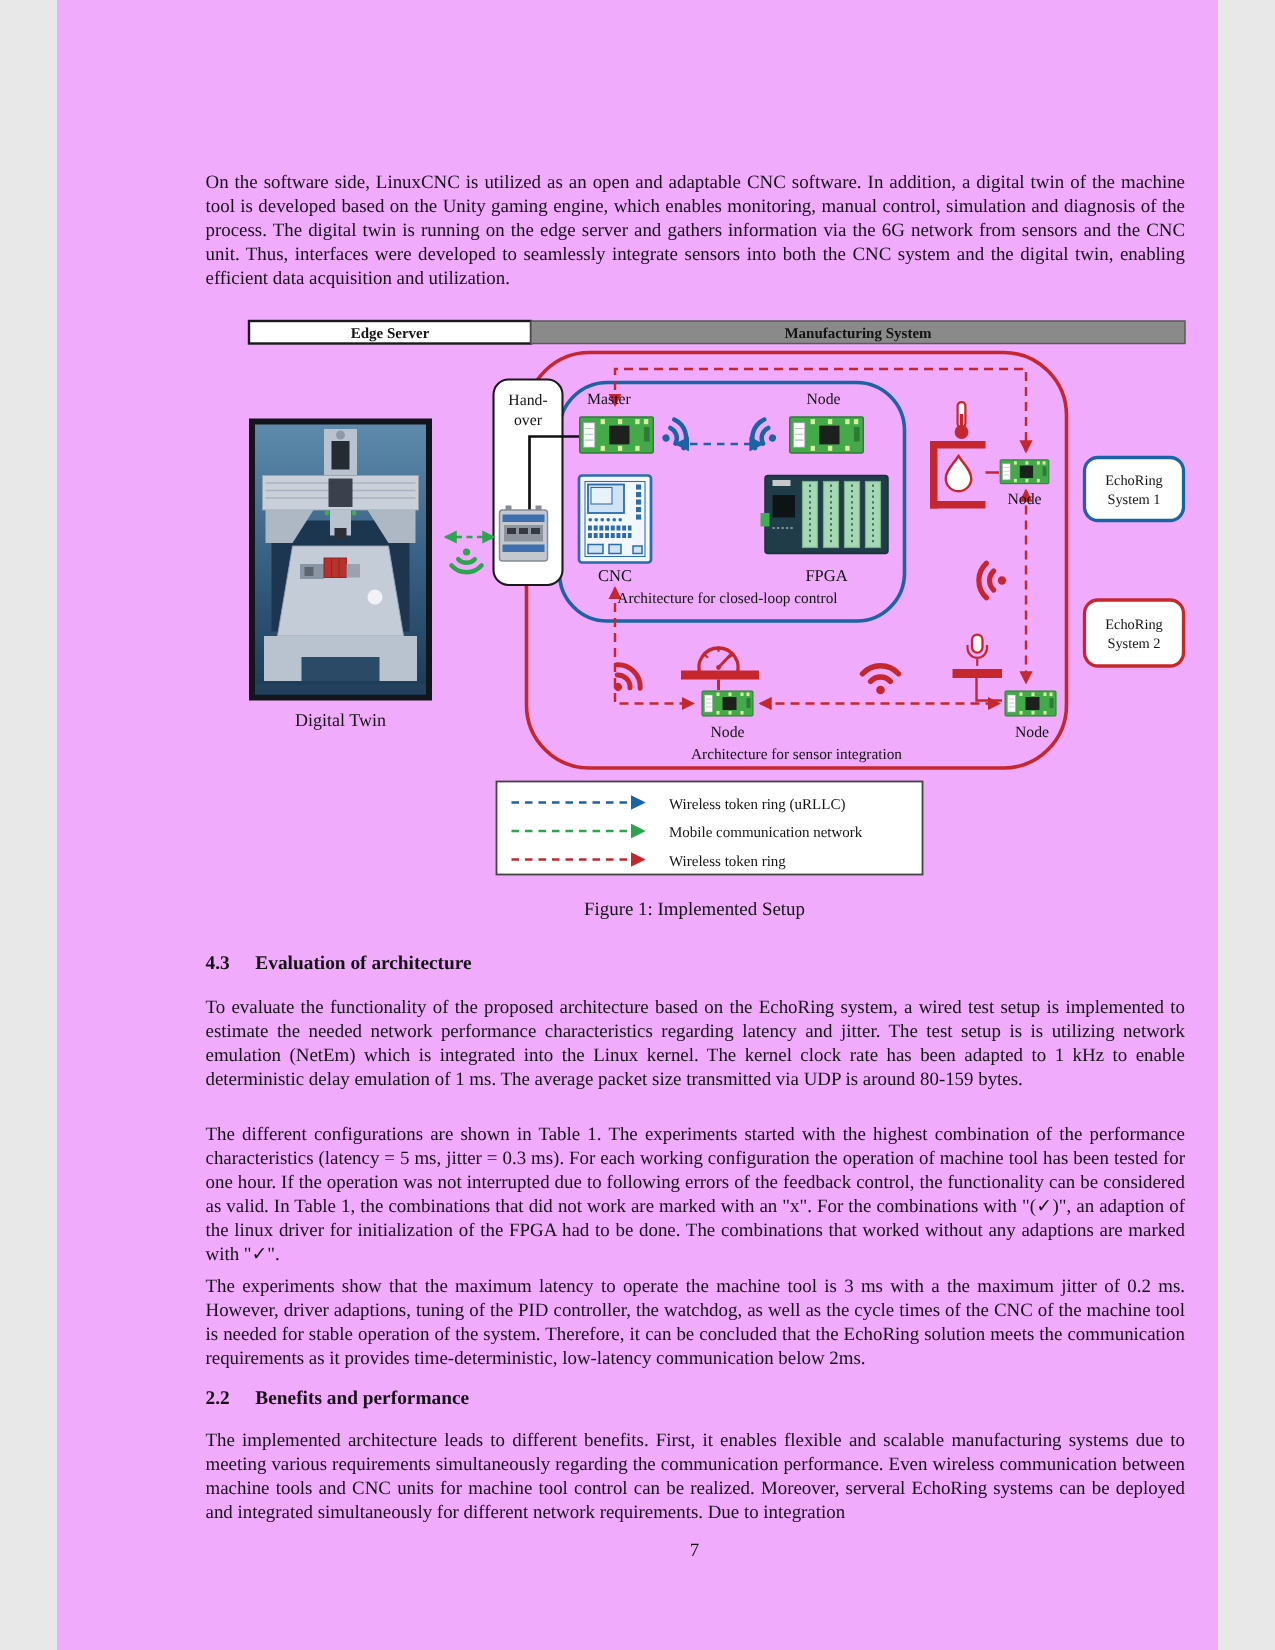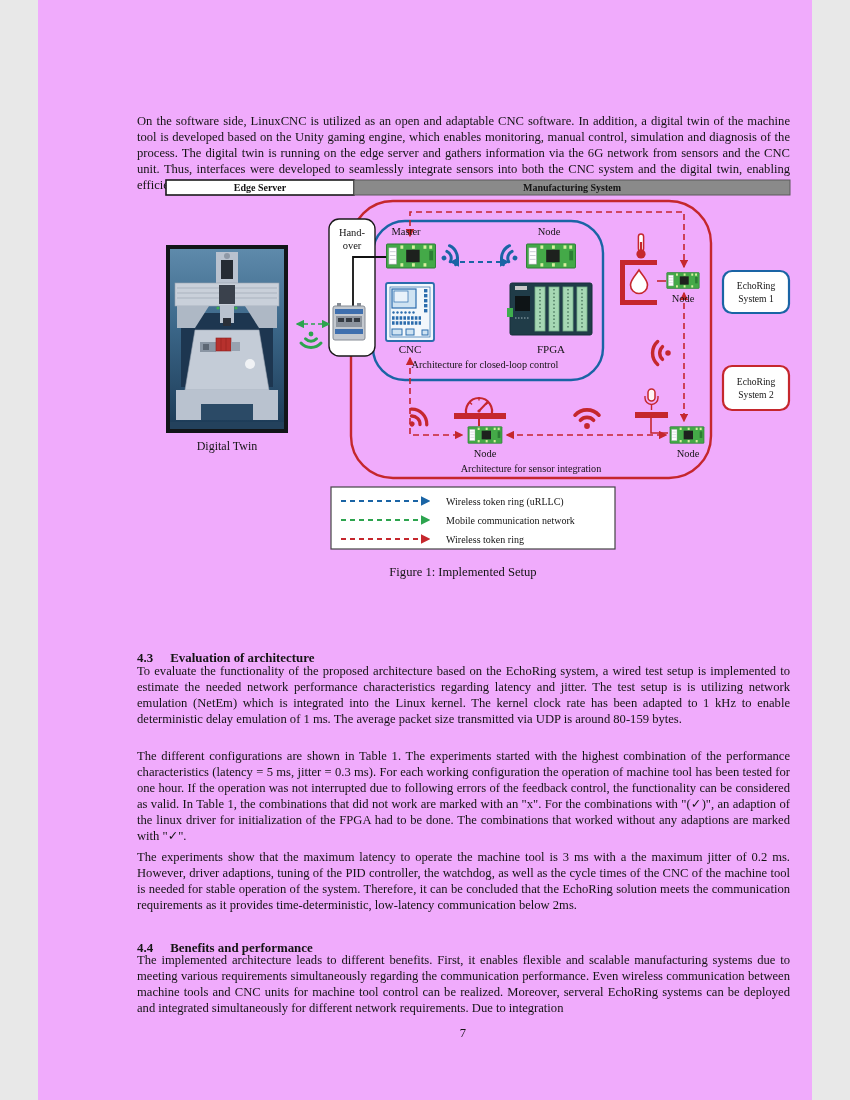--- a/index.html
+++ b/index.html
@@ -2,24 +2,24 @@
 <html><head>
 <meta charset="utf-8">
 <style>
   html,body{margin:0;padding:0;background:#e8e8e8;}
   .page{
     position:relative;width:774px;height:1100px;background:#f0abfc;margin:0 auto;
     font-family:"Liberation Serif", serif;color:#141414;overflow:hidden;
   }
   .para{position:absolute;left:99px;width:653px;font-size:12.6px;line-height:16px;text-align:justify;}
   .heading{position:absolute;left:99px;width:653px;font-size:12.9px;font-weight:bold;}
-  .heading .hnum{display:inline-block;width:30px;margin-top:16px;}
+  .heading .hnum{display:inline-block;width:30px;}
   .pagenum{position:absolute;left:0;width:850px;text-align:center;font-size:12.6px;}
   svg text{font-family:"Liberation Serif", serif;fill:#141414;}
-  .figwrap{position:absolute;left:125px;top:178px;width:630px;height:410px;}
+  .figwrap{position:absolute;left:125px;top:212px;width:630px;height:410px;}
 </style>
 </head>
 <body>
 
 <div class="page">
 
   <p class="para" style="top:100px;">On the software side, LinuxCNC is utilized as an open and adaptable CNC software. In addition, a digital twin of the machine tool is developed based on the Unity gaming engine, which enables monitoring, manual control, simulation and diagnosis of the process. The digital twin is running on the edge server and gathers information via the 6G network from sensors and the CNC unit. Thus, interfaces were developed to seamlessly integrate sensors into both the CNC system and the digital twin, enabling efficient data acquisition and utilization.</p>
 
   <div class="figwrap">
   <svg width="630" height="410" viewBox="0 0 630 410">
@@ -263,19 +263,19 @@
 
   <h2 class="heading" style="top:624px;">
     <span class="hnum">4.3</span>
     <span>Evaluation of architecture</span>
   </h2>
   <p class="para" style="top:650px;">To evaluate the functionality of the proposed architecture based on the EchoRing system, a wired test setup is implemented to estimate the needed network performance characteristics regarding latency and jitter. The test setup is is utilizing network emulation (NetEm) which is integrated into the Linux kernel. The kernel clock rate has been adapted to 1 kHz to enable deterministic delay emulation of 1 ms. The average packet size transmitted via UDP is around 80-159 bytes.</p>
   <p class="para" style="top:735px;">The different configurations are shown in Table 1.  The experiments started with the highest combination of the performance characteristics (latency = 5 ms, jitter = 0.3 ms). For each working configuration the operation of machine tool has been tested for one hour. If the operation was not interrupted due to following errors of the feedback control, the functionality can be considered as valid. In Table 1, the combinations that did not work are marked with an "x". For the combinations with "(✓)", an adaption of the linux driver for initialization of the FPGA had to be done. The combinations that worked without any adaptions are marked with "✓".</p>
   <p class="para" style="top:836px;">The experiments show that the maximum latency to operate the machine tool is 3 ms with a the maximum jitter of 0.2 ms. However, driver adaptions, tuning of the PID controller, the watchdog, as well as the cycle times of the CNC of the machine tool is needed for stable operation of the system. Therefore, it can be concluded that the EchoRing solution meets the communication requirements as it provides time-deterministic, low-latency communication below 2ms.</p>
 
   <h2 class="heading" style="top:914px;">
-    <span class="hnum">4.4</span>
+    <span class="hnum">2.2</span>
     <span>Benefits and performance</span>
   </h2>
   <p class="para" style="top:939px;">The implemented architecture leads to different benefits. First, it enables flexible and scalable manufacturing systems due to meeting various requirements simultaneously regarding the communication performance.  Even wireless communication between machine tools and CNC units for machine tool control can be realized. Moreover, serveral EchoRing systems can be deployed and integrated simultaneously for different network requirements. Due to integration</p>
 
   <div class="pagenum" style="top:1026px;">7</div>
 </div>
 
 </body></html>

